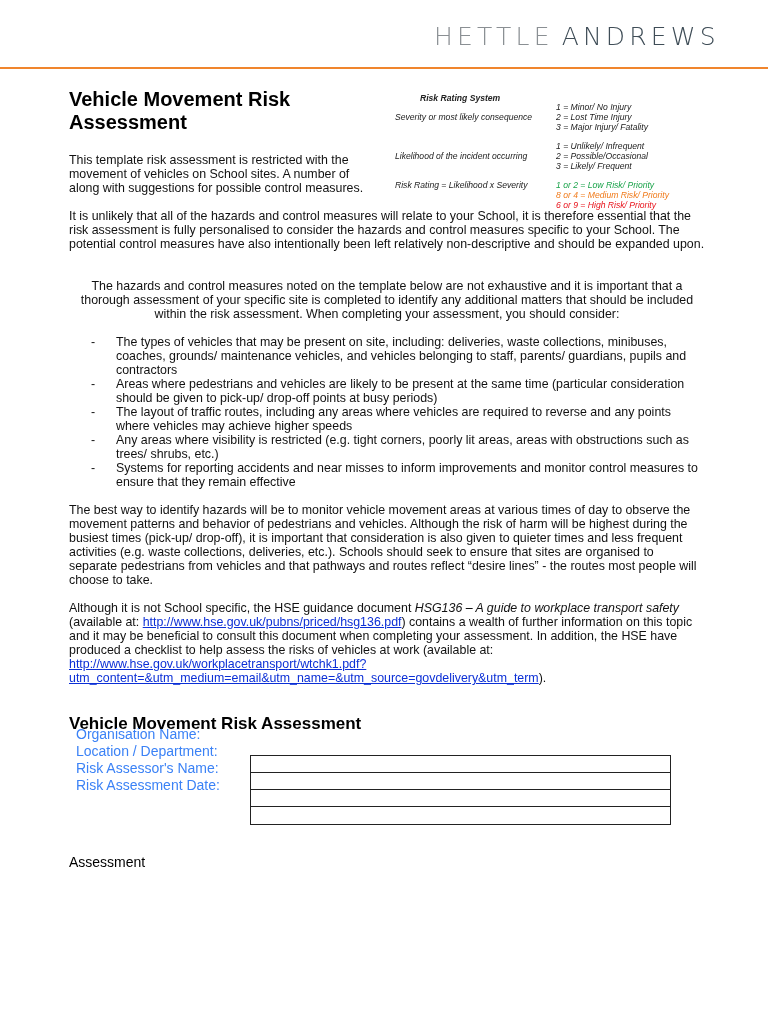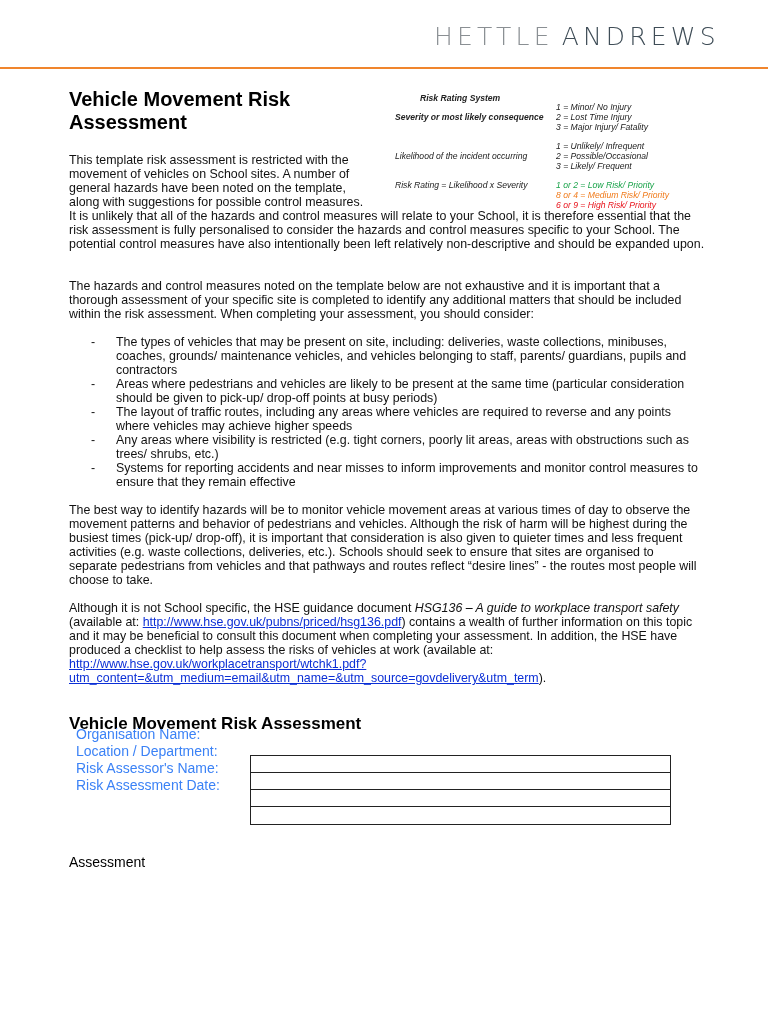--- a/index.html
+++ b/index.html
@@ -82,46 +82,45 @@
 
   <div class="logo">
     <span class="w1">HETTLE</span><span class="w2">ANDREWS</span>
   </div>
   <div class="header-rule"></div>
 
   <h1 class="title">Vehicle Movement Risk Assessment</h1>
 
   <div>
     <div class="rr bold" style="top:93px; left:395px;">Risk Rating System</div>
-    <div class="rr" style="top:112px; left:395px;font-weight:bold;">Severity or most likely consequence</div>
+    <div class="rr" style="top:112px; left:395px;">Severity or most likely consequence</div>
     <div class="rr" style="top:102px; left:556px;">1 = Minor/ No Injury</div>
     <div class="rr" style="top:112px; left:556px;">2 = Lost Time Injury</div>
     <div class="rr" style="top:122px; left:556px;">3 = Major Injury/ Fatality</div>
 
     <div class="rr" style="top:151px; left:395px;">Likelihood of the incident occurring</div>
     <div class="rr" style="top:141px; left:556px;">1 = Unlikely/ Infrequent</div>
     <div class="rr" style="top:151px; left:556px;">2 = Possible/Occasional</div>
     <div class="rr" style="top:161px; left:556px;">3 = Likely/ Frequent</div>
 
     <div class="rr" style="top:180px; left:395px;">Risk Rating =  Likelihood  x  Severity</div>
     <div class="rr green" style="top:180px; left:556px;">1 or 2 = Low Risk/ Priority</div>
     <div class="rr orange" style="top:190px; left:556px;">8 or 4 = Medium Risk/ Priority</div>
     <div class="rr red" style="top:200px; left:556px;">6 or 9 = High Risk/ Priority</div>
   </div>
 
   <div class="intro">
     <div>This template risk assessment is restricted with the</div>
     <div>movement of vehicles on School sites. A number of</div>
-    <div>general hazards have been noted on the template,</div>
     <div>along with suggestions for possible control measures.</div>
   </div>
 
   <p class="body-text" style="top:209px;">It is unlikely that all of the hazards and control measures will relate to your School, it is therefore essential that the risk assessment is fully personalised to consider the hazards and control measures specific to your School. The potential control measures have also intentionally been left relatively non-descriptive and should be expanded upon.</p>
 
-  <p class="body-text" style="top:279px;">The hazards and control measures noted on the template below are not exhaustive and it is important that a thorough assessment of your specific site is completed to identify any additional matters that should be included within the risk assessment. When completing your assessment, you should consider:</p>
+  <p class="body-text" style="top:279px;text-align:center;">The hazards and control measures noted on the template below are not exhaustive and it is important that a thorough assessment of your specific site is completed to identify any additional matters that should be included within the risk assessment. When completing your assessment, you should consider:</p>
 
   <ul class="body-text bullets" style="top:335px;">
     <li><span class="dash">-</span><span>The types of vehicles that may be present on site, including: deliveries, waste collections, minibuses, coaches, grounds/ maintenance vehicles, and vehicles belonging to staff, parents/ guardians, pupils and contractors</span></li>
     <li><span class="dash">-</span><span>Areas where pedestrians and vehicles are likely to be present at the same time (particular consideration should be given to pick-up/ drop-off points at busy periods)</span></li>
     <li><span class="dash">-</span><span>The layout of traffic routes, including any areas where vehicles are required to reverse and any points where vehicles may achieve higher speeds</span></li>
     <li><span class="dash">-</span><span>Any areas where visibility is restricted (e.g. tight corners, poorly lit areas, areas with obstructions such as trees/ shrubs, etc.)</span></li>
     <li><span class="dash">-</span><span>Systems for reporting accidents and near misses to inform improvements and monitor control measures to ensure that they remain effective</span></li>
   </ul>
 
   <p class="body-text" style="top:503px;">The best way to identify hazards will be to monitor vehicle movement areas at various times of day to observe the movement patterns and behavior of pedestrians and vehicles. Although the risk of harm will be highest during the busiest times (pick-up/ drop-off), it is important that consideration is also given to quieter times and less frequent activities (e.g. waste collections, deliveries, etc.). Schools should seek to ensure that sites are organised to separate pedestrians from vehicles and that pathways and routes reflect “desire lines” - the routes most people will choose to take.</p>

